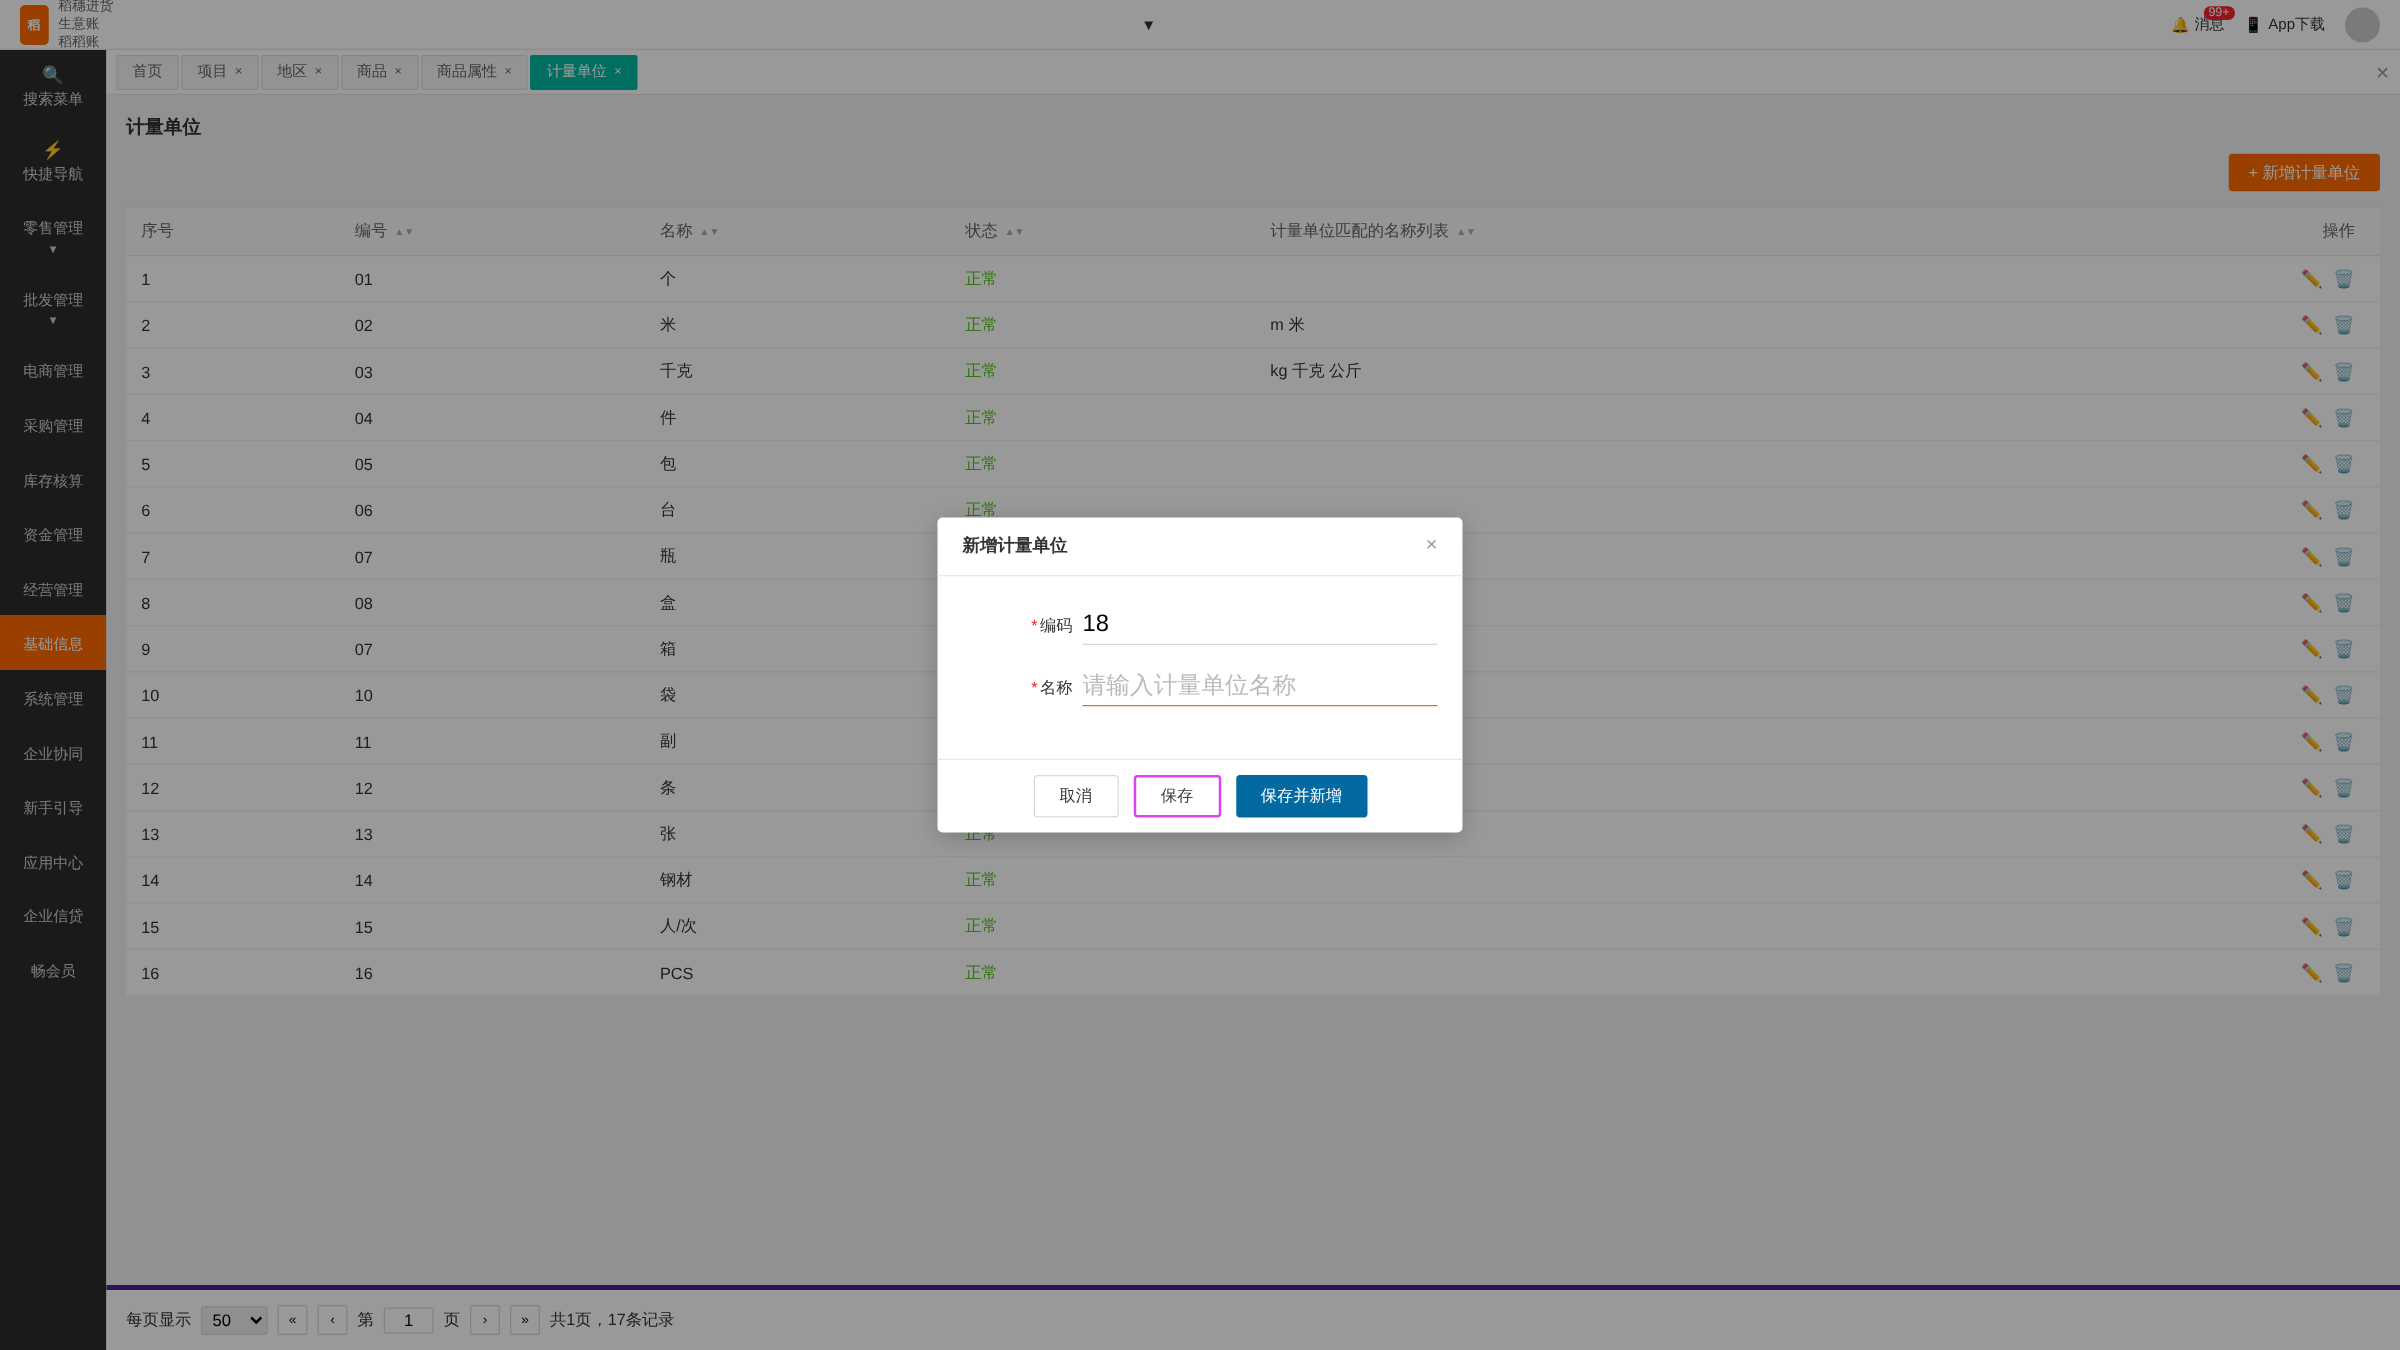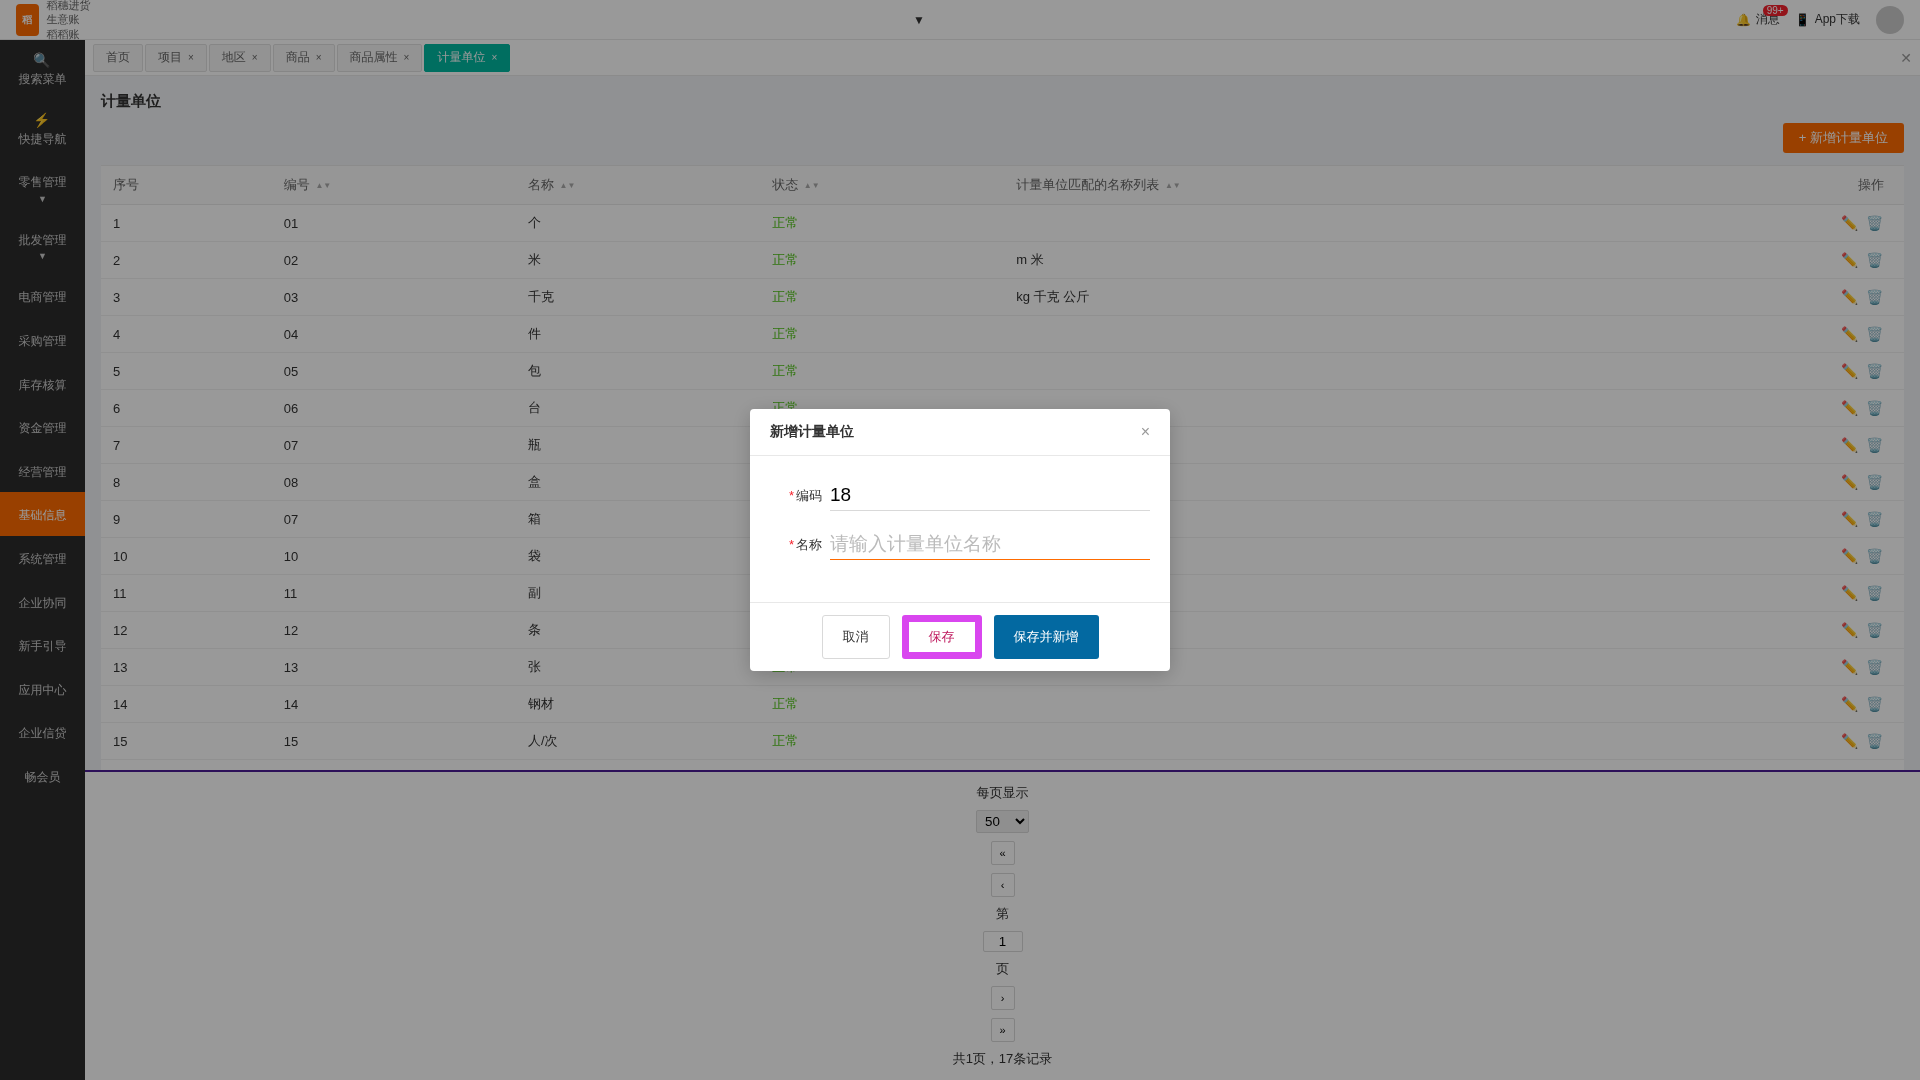--- a/index.html
+++ b/index.html
@@ -109,21 +109,21 @@
     
     .data-table { width: 100%; background: white; border-collapse: collapse; font-size: 13px; }
     .data-table th { background: #fafafa; border-bottom: 1px solid #e8e8e8; border-top: 1px solid #e8e8e8; padding: 10px 12px; text-align: left; font-weight: normal; color: #666; white-space: nowrap; }
     .data-table th .sort-arrows { display: inline-flex; flex-direction: column; font-size: 8px; color: #aaa; margin-left: 2px; vertical-align: middle; }
     .data-table td { border-bottom: 1px solid #f0f0f0; padding: 9px 12px; color: #333; }
     .status-normal { color: #52c41a; }
     .action-icons { display: flex; gap: 8px; color: #999; cursor: pointer; }
     .action-icon { font-size: 14px; }
 
     
-    .pagination { display: flex; align-items: center; padding: 12px 16px; background: #fff; border-top: 2px solid #4c1d95; font-size: 13px; gap: 8px; flex-direction: column; }
+    .pagination { display: flex; align-items: center; padding: 12px 16px; background: #fff; border-top: 4px solid #4c1d95; font-size: 13px; gap: 8px; }
     .pagination select { border: 1px solid #d9d9d9; padding: 2px 4px; border-radius: 2px; }
     .pagination-btn { width: 24px; height: 24px; border: 1px solid #d9d9d9; background: white; cursor: pointer; display: flex; align-items: center; justify-content: center; font-size: 11px; border-radius: 2px; }
     .pagination-btn:disabled { color: #ccc; cursor: default; }
     .page-input { width: 40px; border: 1px solid #d9d9d9; text-align: center; padding: 2px; border-radius: 2px; }
 
     
     .modal-overlay {
       position: fixed;
       top: 0; left: 0; right: 0; bottom: 0;
       background: rgba(0,0,0,0.4);
@@ -141,36 +141,36 @@
     }
     .modal-header {
       padding: 14px 20px;
       border-bottom: 1px solid #e8e8e8;
       display: flex;
       align-items: center;
       justify-content: space-between;
     }
     .modal-title { font-size: 14px; font-weight: bold; color: #333; }
     .modal-close { background: none; border: none; cursor: pointer; font-size: 16px; color: #999; }
-    .modal-body { padding: 24px 20px; }
+    .modal-body { padding: 24px 20px; margin-left: 36px; }
     .form-row { display: flex; align-items: center; margin-bottom: 18px; }
     .form-label { width: 60px; text-align: right; padding-right: 8px; font-size: 13px; color: #333; }
     .form-label.required::before { content: '*'; color: #f5222d; margin-right: 2px; }
     .form-input { flex: 1; border: none; border-bottom: 1px solid #d9d9d9; padding: 4px 0; font-size: 19px; outline: none; }
     .form-input.focused { border-bottom-color: #ff6b00; }
     .form-input::placeholder { color: #bbb; }
     .modal-footer {
       padding: 12px 20px;
       border-top: 1px solid #e8e8e8;
       display: flex;
       justify-content: center;
       gap: 12px;
     }
     .btn-cancel { padding: 6px 20px; border: 1px solid #d9d9d9; background: white; border-radius: 3px; cursor: pointer; font-size: 13px; color: #333; }
-    .btn-save { padding: 6px 20px; border: 7px solid #d946ef; background: white; border-radius: 3px; cursor: pointer; font-size: 13px; color: #be185d; }
+    .btn-save { padding: 6px 20px; border: 2px solid #d946ef; background: white; border-radius: 3px; cursor: pointer; font-size: 13px; color: #404040; }
     .btn-save-new { padding: 6px 20px; border: none; background: #0369a1; color: white; border-radius: 3px; cursor: pointer; font-size: 13px; }
   </style>
 </head>
 <body>
 
 <div class="top-header">
   <div class="logo-area">
     <div class="logo-icon">
       <span>稻</span>
     </div>

